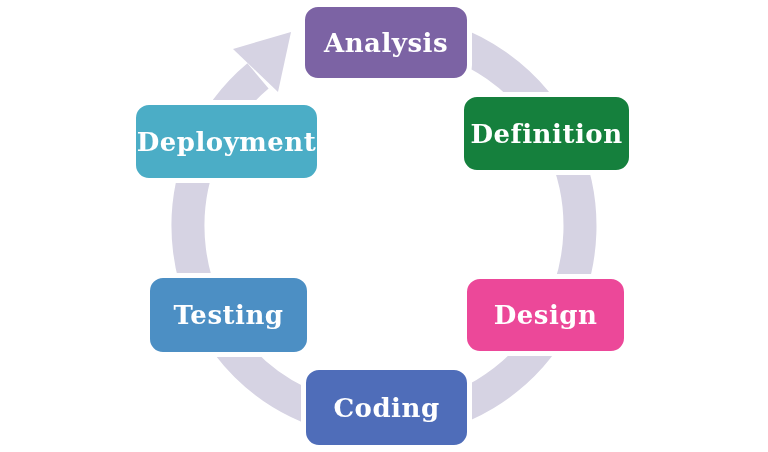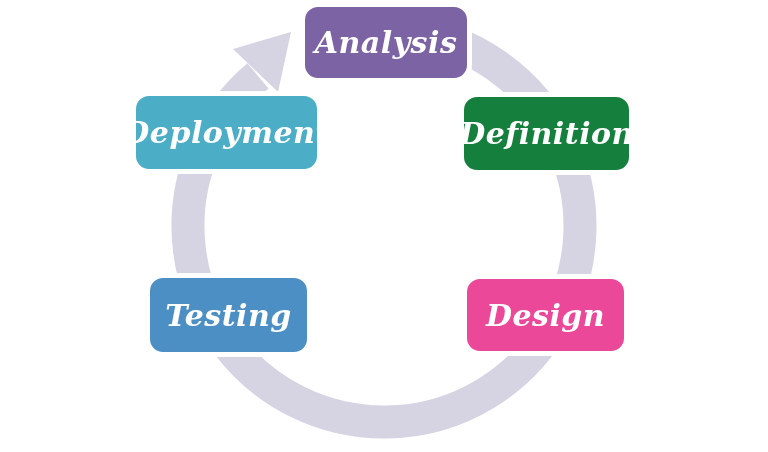--- a/index.html
+++ b/index.html
@@ -29,32 +29,31 @@
     box-sizing: border-box;
     border: 5px solid #ffffff;
     border-radius: 18px;
     display: flex;
     align-items: center;
     justify-content: center;
   }
   .stage-label {
     color: #ffffff;
     font-weight: 700;
-    font-size: 30px;
+    font-size: 26px;
     letter-spacing: 0.5px;
     white-space: nowrap;
-    font-style: italic;
   }
   
   .pos-analysis   { left: 300px; top: 2px;   width: 172px; height: 81px; }
   .pos-definition { left: 459px; top: 92px;  width: 175px; height: 83px; }
   .pos-design     { left: 462px; top: 274px; width: 167px; height: 82px; }
   .pos-coding     { left: 301px; top: 365px; width: 171px; height: 85px; }
   .pos-testing    { left: 145px; top: 273px; width: 167px; height: 84px; }
-  .pos-deployment { left: 131px; top: 91px;  width: 191px; height: 83px; justify-content: center; }
+  .pos-deployment { left: 131px; top: 100px;  width: 191px; height: 83px; justify-content: center; }
 </style>
 </head>
 <body>
 
 <div class="canvas">
 
   <svg class="ring-svg" viewBox="0 0 768 452" aria-hidden="true">
     <path d="M 310.6 44.3 A 196 196 0 1 1 258 75.9" fill="none" stroke-width="33" stroke-linecap="butt" stroke="#d6d3e3"></path>
     <polygon points="291,32 278,92 233,49" fill="#d6d3e3"></polygon>
   </svg>
@@ -64,20 +63,23 @@
   </div>
 
   <div class="stage-box pos-definition" style="background-color: #15803d;">
     <span class="stage-label" style="color: rgb(255, 255, 255);">Definition</span>
   </div>
 
   <div class="stage-box pos-design" style="background-color: #ec4899;">
     <span class="stage-label" style="color: rgb(255, 255, 255);">Design</span>
   </div>
 
+  <div class="stage-box pos-coding" style="background-color: rgb(79, 109, 185);">
+    <span class="stage-label" style="color: rgb(255, 255, 255);">Coding</span>
+  </div>
 
   <div class="stage-box pos-testing" style="background-color: rgb(76, 143, 196);">
     <span class="stage-label" style="color: rgb(255, 255, 255);">Testing</span>
   </div>
 
   <div class="stage-box pos-deployment" style="background-color: rgb(75, 173, 198);">
     <span class="stage-label" style="color: rgb(255, 255, 255);">Deployment</span>
   </div>
 
 </div>

